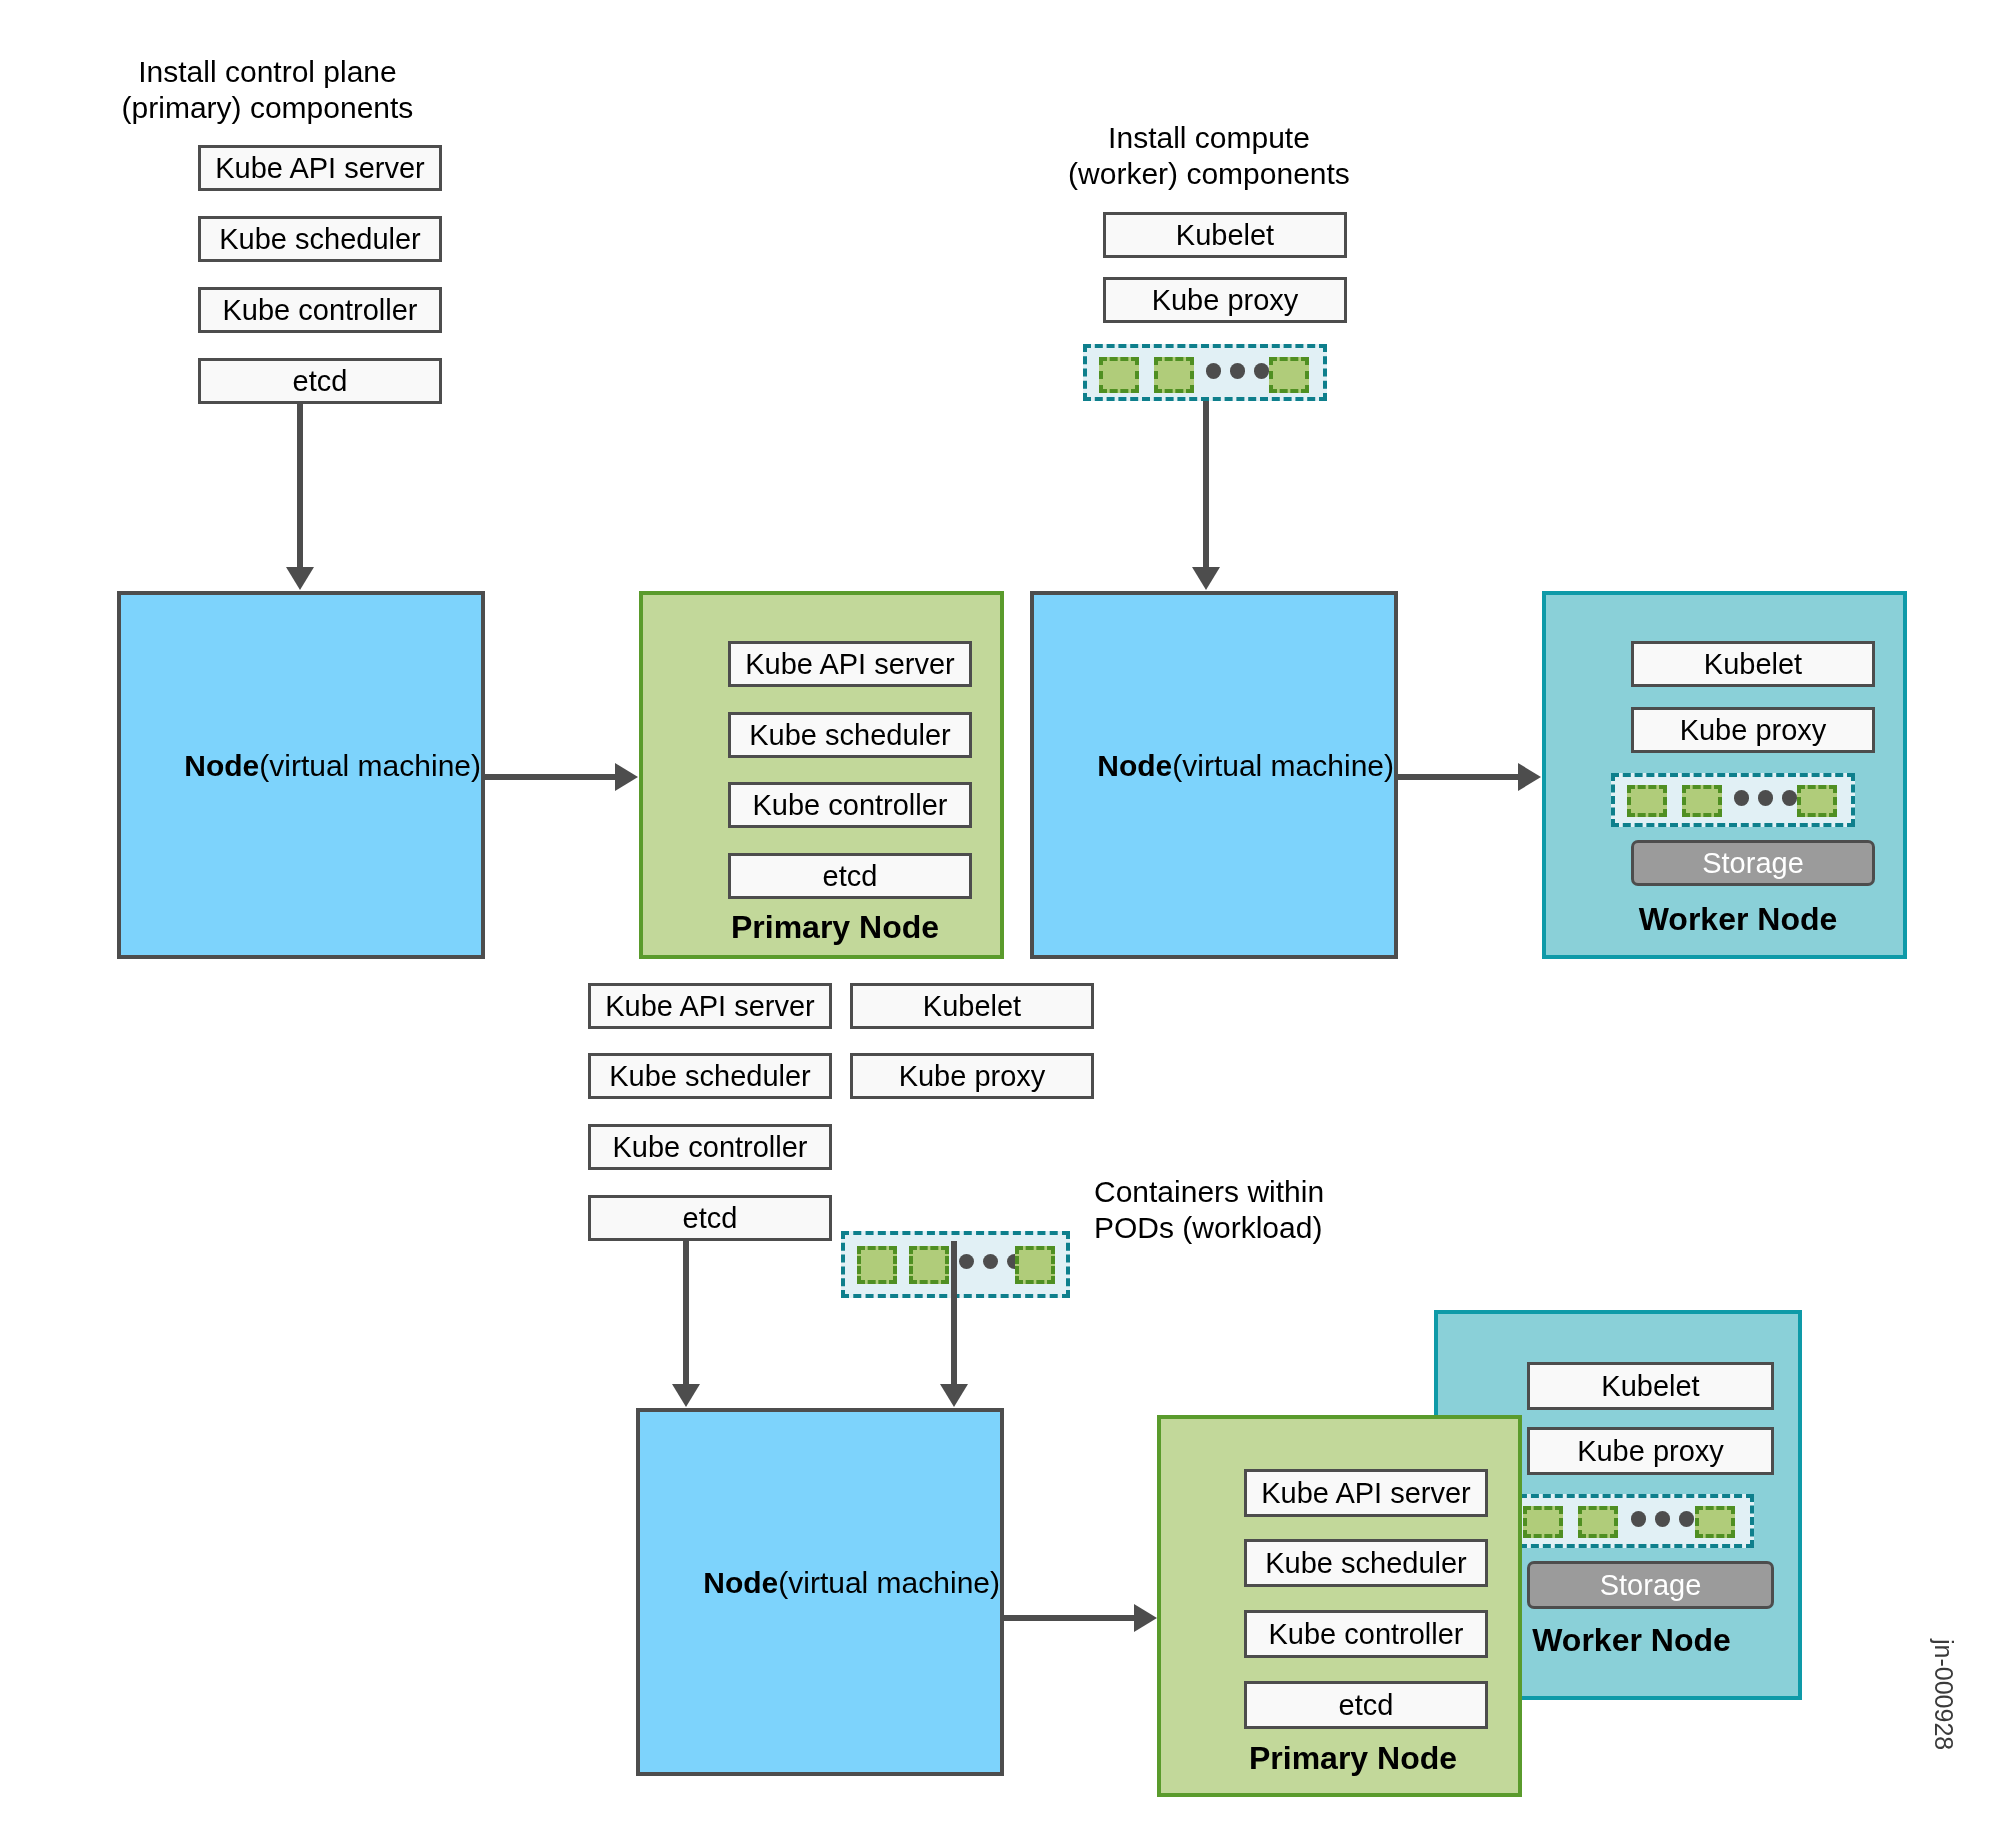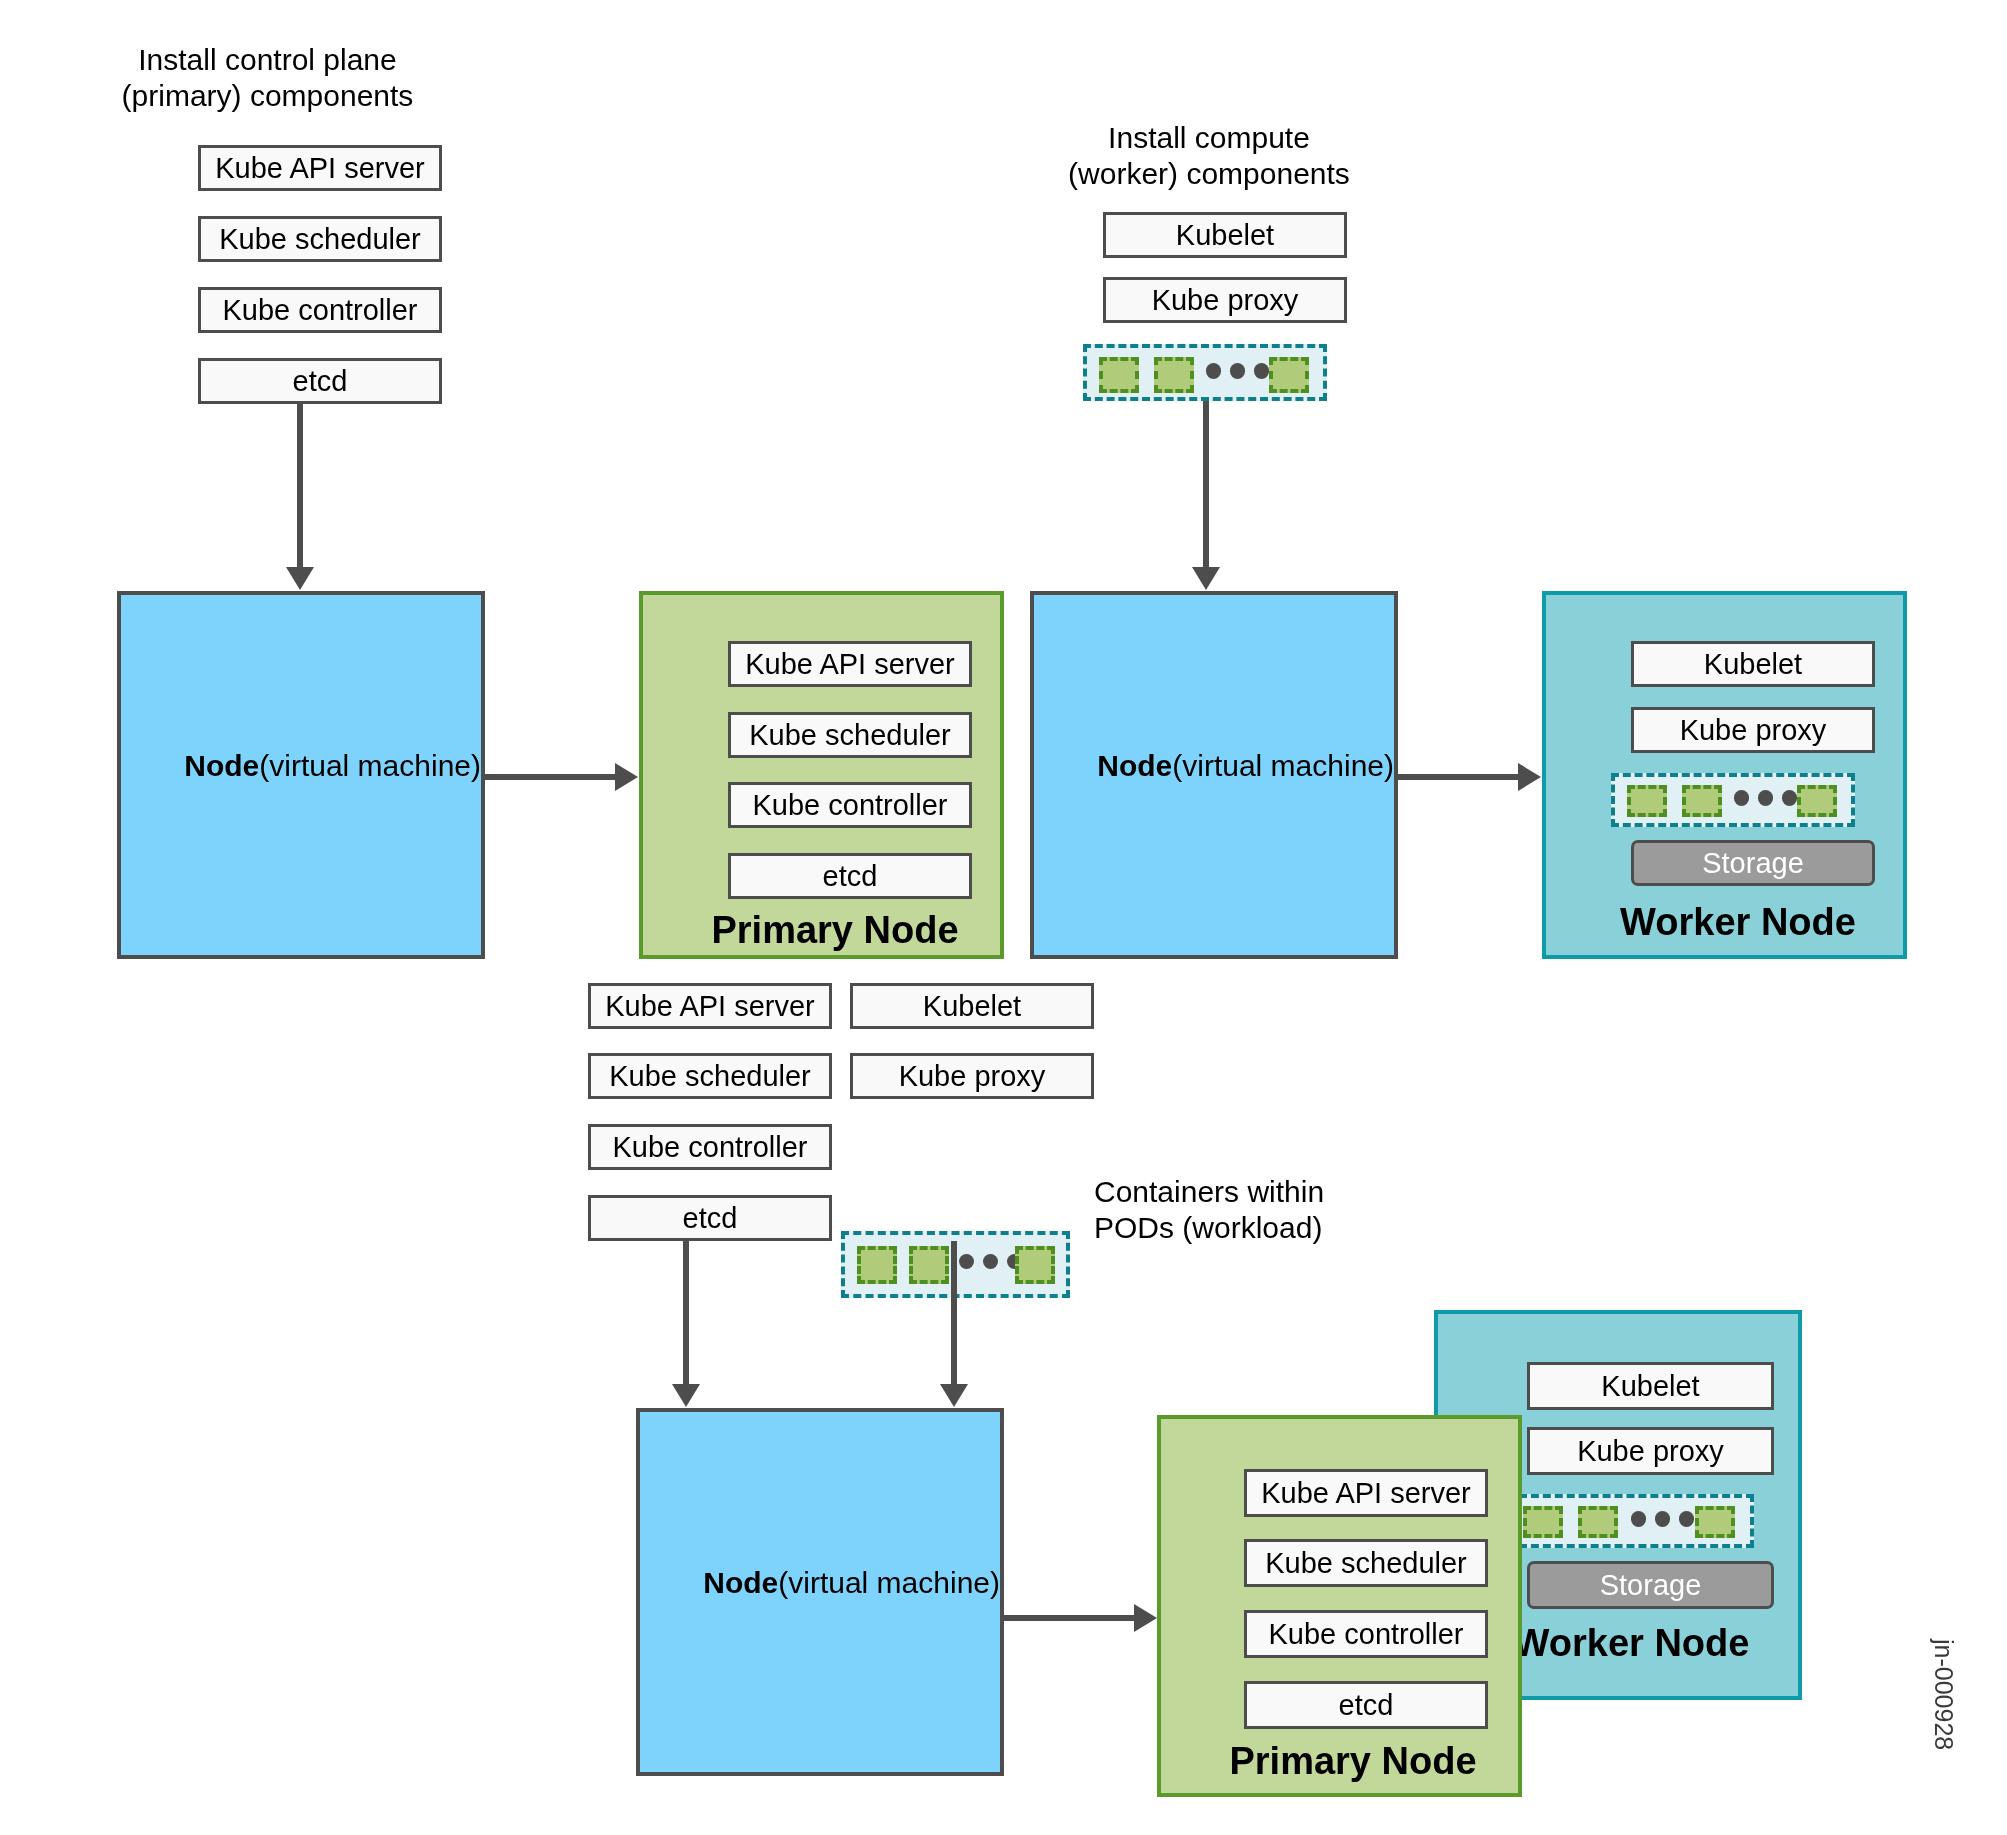--- a/index.html
+++ b/index.html
@@ -47,21 +47,21 @@
     background: #c2d89a;
     border: 4.8px solid #5a9b2c;
   }
   .node-teal {
     background: #8ad0d8;
     border: 4.8px solid #0e9aa8;
   }
   .node-caption {
     position: absolute; left: 0; right: 0;
     text-align: center;
-    font-size: 38px; font-weight: bold; color: #000; margin-left: 27px;
+    font-size: 32px; font-weight: bold; color: #000; margin-left: 27px;
   }
 
   
   .pods {
     background: #e1f0f5;
     border: 4.8px dashed #0e7f8c;
     display: flex; align-items: center;
     position: relative;
   }
   .pod-box {
@@ -121,21 +121,21 @@
     transform: rotate(90deg);
     transform-origin: left top;
     white-space: nowrap;
   }
 </style>
 </head>
 <body>
 
 <div id="stage">
 
-  <div class="caption" style="left:105px; top:42px; width:325px;">Install control plane
+  <div class="caption" style="left:105px; top:54px; width:325px;">Install control plane
 (primary) components</div>
 
   <div class="chip abs" style="left:178px; top:145px; width:244px; height:46px;">Kube API server</div>
   <div class="chip abs" style="left:178px; top:216px; width:244px; height:46px;">Kube scheduler</div>
   <div class="chip abs" style="left:178px; top:287px; width:244px; height:46px;">Kube controller</div>
   <div class="chip abs" style="left:178px; top:358px; width:244px; height:46px;">etcd</div>
 
   <div class="arrow-v" style="left:297px; top:403px; width:5.7px; height:187px;">
     <div class="shaft" style="height:164px;"></div>
     <div class="head" style="top:164px;"></div>

